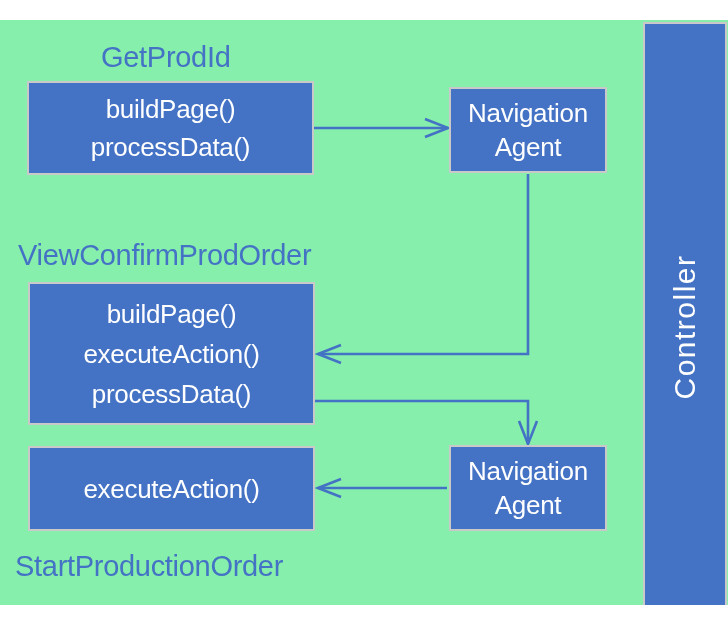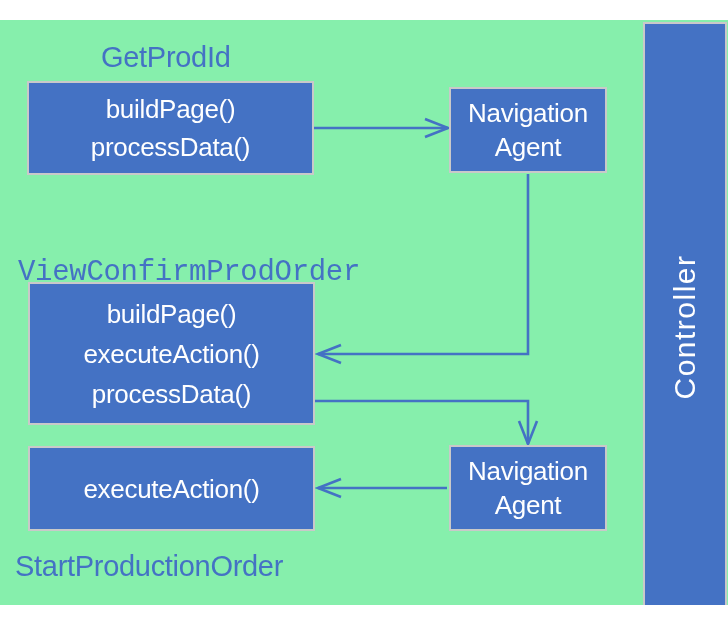--- a/index.html
+++ b/index.html
@@ -74,21 +74,21 @@
       </marker>
     </defs>
     <path d="M314,108 H448" fill="none" stroke="#4472C4" stroke-width="2.6" marker-end="url(#openArrow)"></path>
     <path d="M528,154 V334 H318" fill="none" stroke="#4472C4" stroke-width="2.6" marker-end="url(#openArrow)"></path>
     <path d="M315,381 H528 V424" fill="none" stroke="#4472C4" stroke-width="2.6" marker-end="url(#openArrow)"></path>
     <path d="M447,468 H318" fill="none" stroke="#4472C4" stroke-width="2.6" marker-end="url(#openArrow)"></path>
   </svg>
 
   <div class="flow-label" style="left:101px; top:21px;">GetProdId</div>
 
-  <div class="flow-label" style="left:18px; top:236px;font-family:Liberation Mono, monospace;">ViewConfirmProdOrder</div>
+  <div class="flow-label" style="left:18px; top:219px;">ViewConfirmProdOrder</div>
 
   <div class="flow-label" style="left:15px; top:530px;">StartProductionOrder</div>
 
   <div class="method-box" id="box-getprodid">
     <span class="line">buildPage()</span>
     <span class="line">processData()</span>
   </div>
 
   <div class="method-box" id="box-navagent-top">
     <span class="line">Navigation</span>

